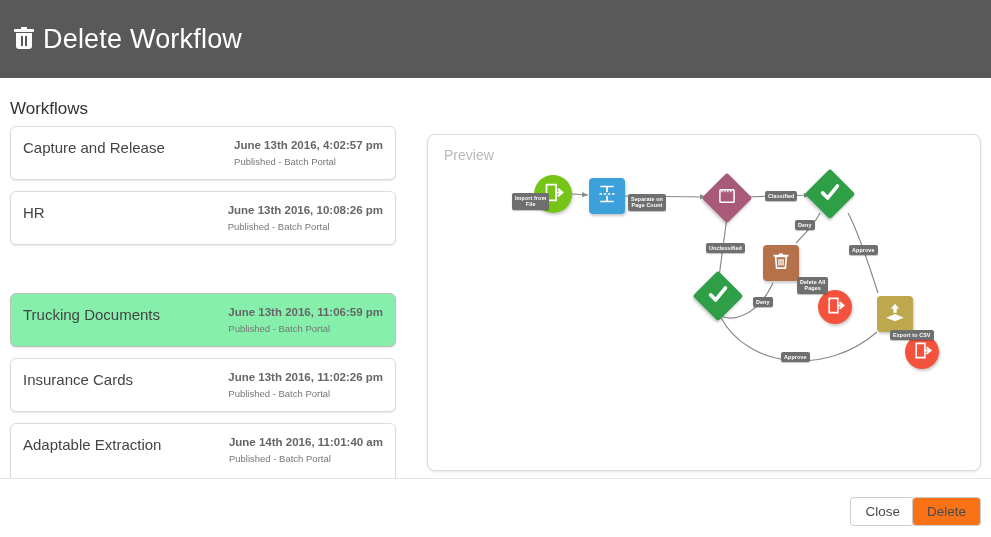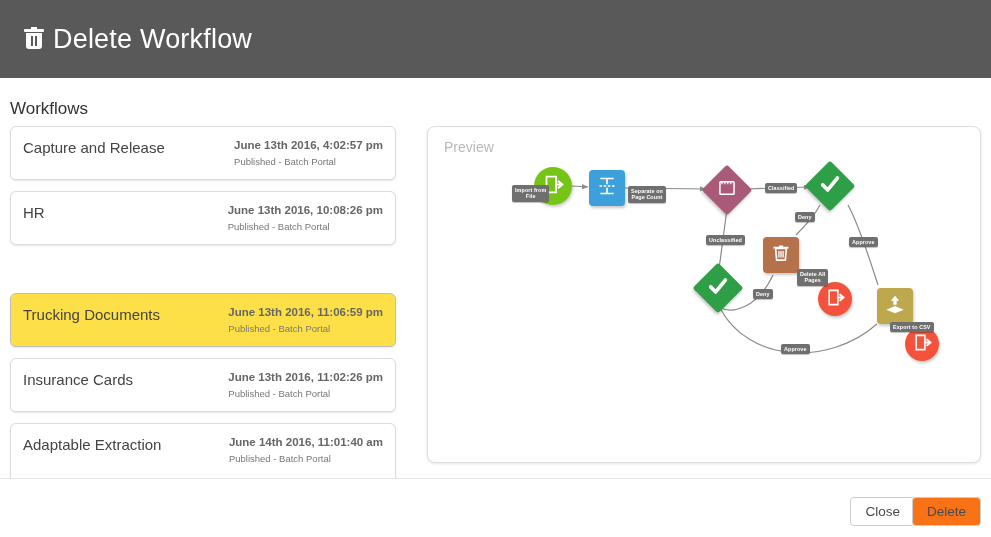--- a/index.html
+++ b/index.html
@@ -11,21 +11,21 @@
     overflow: hidden;
     position: relative;
   }
 
   
   .header {
     position: absolute; left:0; top:0;
     width: 991px; height: 78px;
     background: #595959;
     display: flex; align-items: center;
-    padding-left: 24px;
+    padding-left: 14px;
   }
   .header-title {
     color: #ffffff;
     font-size: 27px;
     font-weight: normal;
     letter-spacing: 0.2px;
     white-space: nowrap;
   }
   .trash-glyph {
     display:inline-block;
@@ -68,35 +68,35 @@
   .wf-list { position:absolute; left:10px; top:48px; width:386px; }
   .wf-item {
     position: relative;
     background:#ffffff;
     border: 1px solid #dcdcdc;
     border-radius: 6px;
     margin-bottom: 11px;
     padding: 10px 12px 11px 12px;
     box-shadow: 0 1px 2px rgba(0,0,0,0.10);
   }
-  .wf-item.selected { background:#fde047; border-color:#bfbfbf;margin-top:48px; }
+  .wf-item.selected { background:#86efac; border-color:#bfbfbf;margin-top:48px; }
   .wf-row { display:flex; justify-content:space-between; align-items:flex-start; }
   .wf-name {
     font-size: 15px; color:#444444;
     line-height: 19px;
     padding-top: 1px;
   }
   .wf-meta { text-align:left; line-height: 13px; padding-top:2px; }
   .wf-date { font-size: 11.5px; color:#666666; display:block; font-weight: bold; }
   .wf-status { font-size: 9.5px; color:#777777; display:block; margin-top:3px; }
   .wf-desc { font-size: 13px; color:#444444; margin-top: 11px; line-height:16px; }
 
   
   .preview-panel {
-    position:absolute; left:427px; top:48px;
+    position:absolute; left:427px; top:56px;
     width: 554px; height: 337px;
     background:#ffffff;
     border:1px solid #dddddd;
     border-radius: 8px;
     box-shadow: 0 1px 3px rgba(0,0,0,0.10);
     overflow:hidden;
   }
   .preview-label {
     position:absolute; left:16px; top:12px;
     font-size: 14px; color:#b8b8b8;

